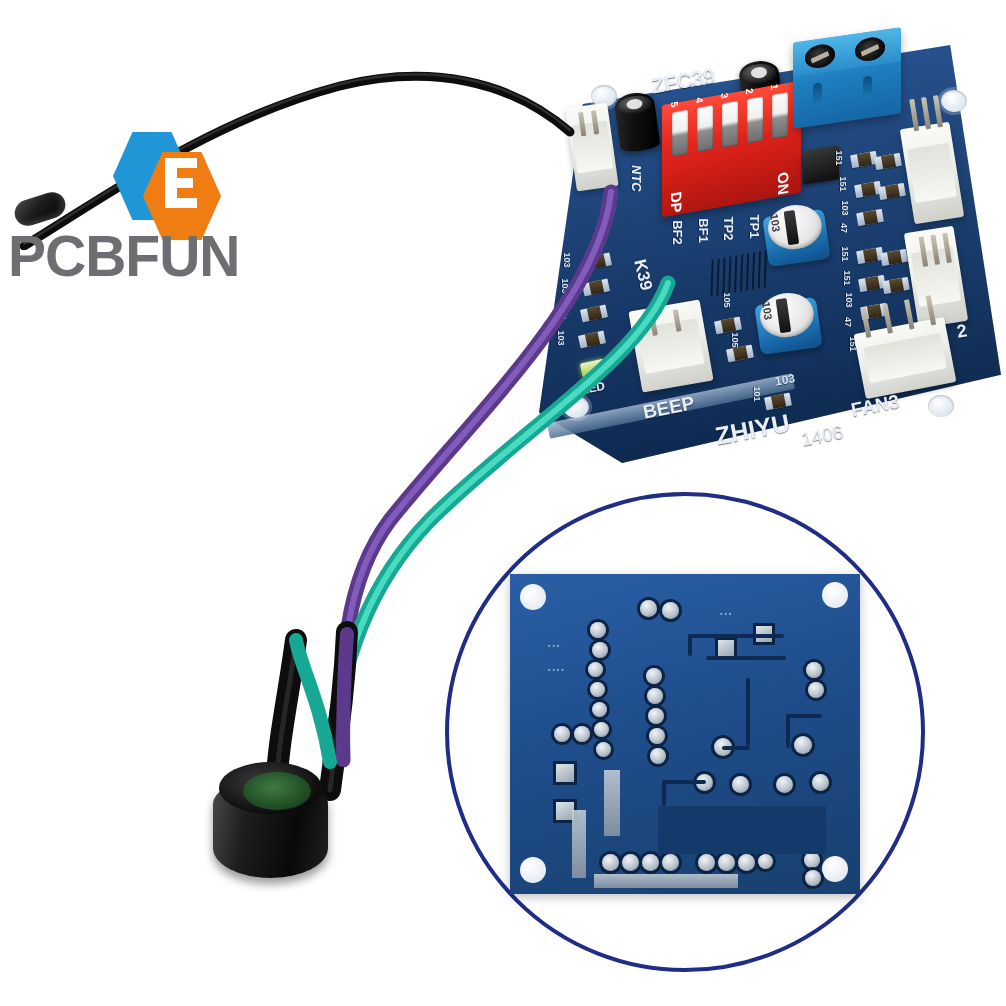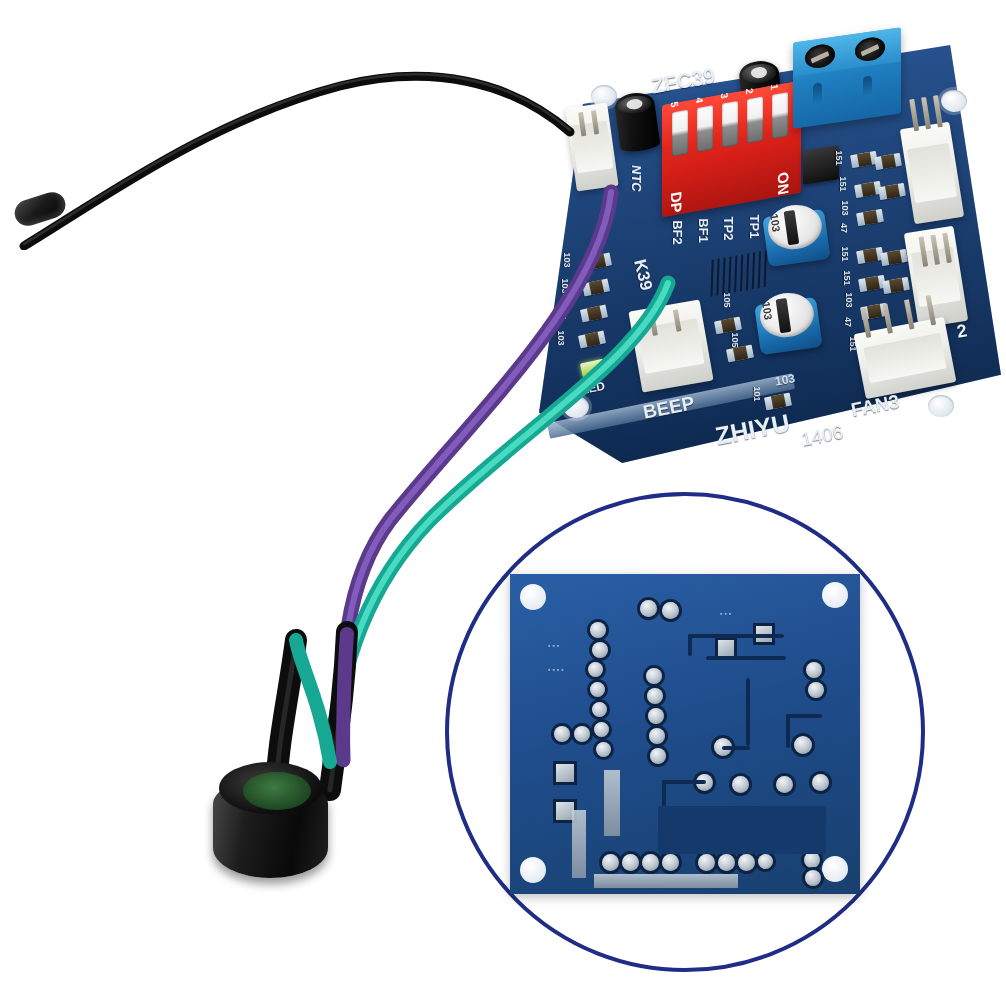--- a/index.html
+++ b/index.html
@@ -163,20 +163,30 @@
 <body>
 
 <div id="stage">
 
   <svg class="probe-lead" viewBox="0 0 600 190">
     <path d="M14,196 C90,150 200,70 330,36 C420,14 500,30 560,82" transform="translate(0,-10)" fill="none" stroke="#0c0c0c" stroke-width="9" stroke-linecap="round"></path>
     <path d="M14,196 C90,150 200,70 330,36 C420,14 500,30 560,82" transform="translate(0,-12)" fill="none" stroke="#494949" stroke-width="2.5" stroke-linecap="round" opacity=".55"></path>
   </svg>
   <div class="ntc-bulb"></div>
 
+  <div class="logo-wrap">
+    <div class="logo-mark">
+      <div class="hexA"></div>
+      <div class="hexB"></div>
+      <svg class="glyph" viewBox="0 0 46 62">
+        <path d="M8,6 L40,6 L40,16 L20,16 L20,26 L36,26 L36,36 L20,36 L20,46 L40,46 L40,56 L8,56 Z" fill="#ffffff"></path>
+      </svg>
+    </div>
+    <div class="logo-text">PCBFUN</div>
+  </div>
 
   <div class="board">
     <div class="pcb"></div>
     <div class="pcb-edge"></div>
     <div class="pcb-side"></div>
 
     <div class="hole" style="left:52px;top:42px;"></div>
     <div class="hole" style="left:402px;top:47px;transform:rotate(6deg);"></div>
     <div class="hole" style="left:24px;top:353px;"></div>
     <div class="hole" style="left:389px;top:352px;"></div>

